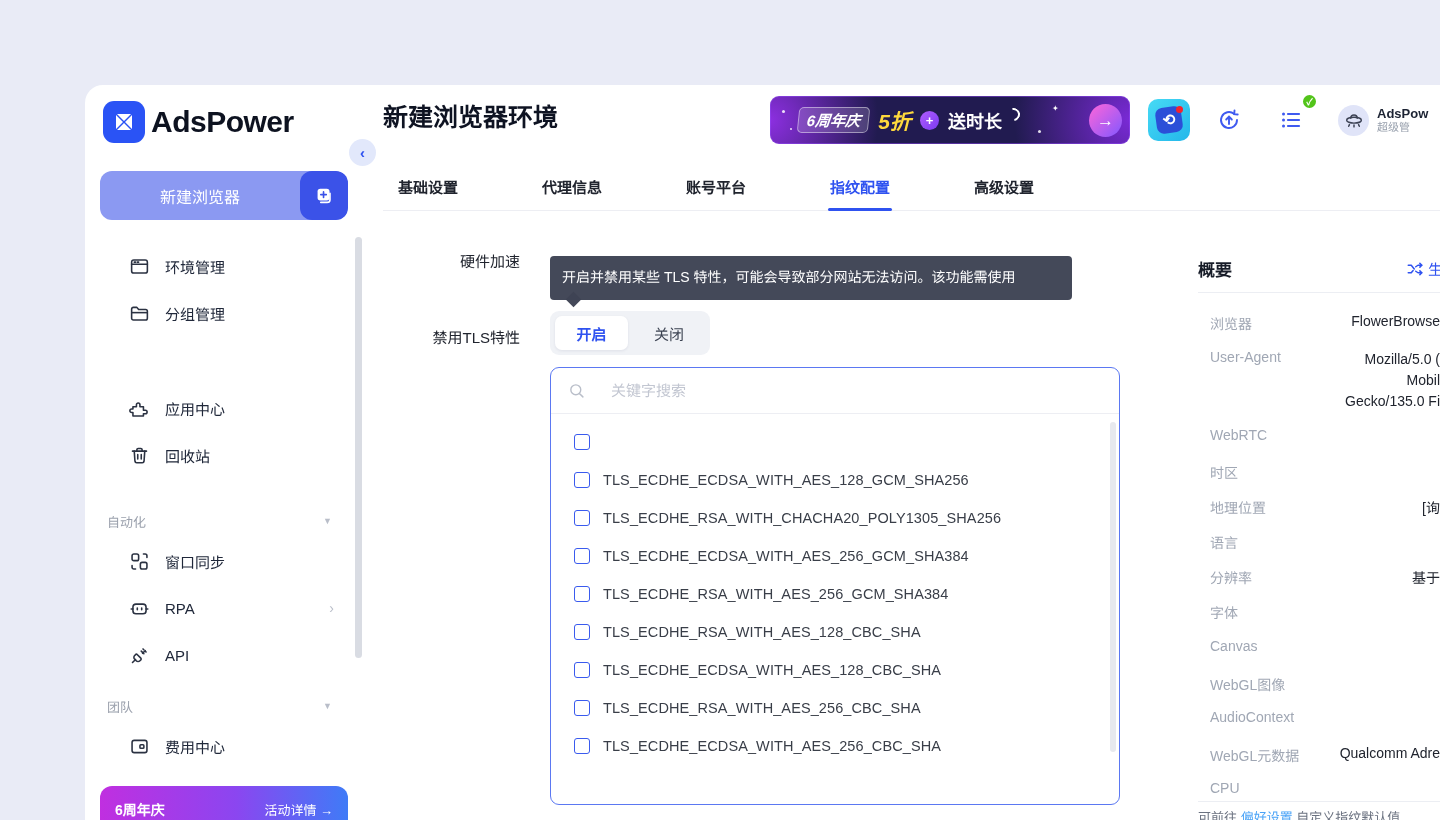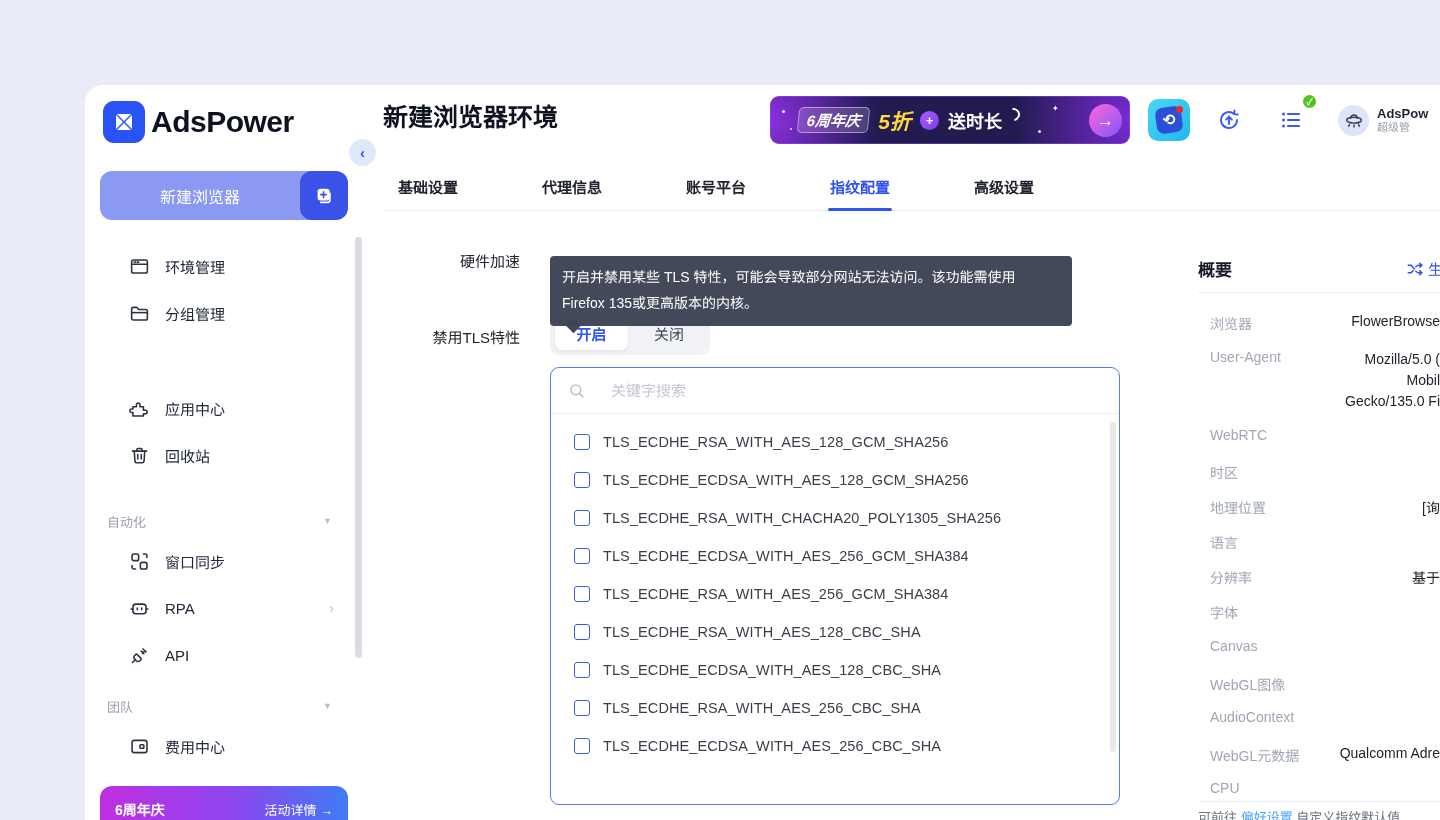--- a/index.html
+++ b/index.html
@@ -296,41 +296,39 @@
     <div class="tab">代理信息</div>
     <div class="tab">账号平台</div>
     <div class="tab active">指纹配置</div>
     <div class="tab">高级设置</div>
   </div>
 
   <div class="form-label" style="top:250px">硬件加速</div>
 
   <div class="tooltip">
     <div>开启并禁用某些 TLS 特性，可能会导致部分网站无法访问。该功能需使用</div>
-    <div>Firefox 135或更高版本的内核。</div>
   </div>
 
   <div class="form-label" style="top:326px">禁用TLS特性</div>
   <div class="segmented">
     <div class="seg-on">开启</div>
     <div class="seg-off">关闭</div>
   </div>
 
   <div class="tls-panel">
     <div class="search-row">
       <svg width="17" height="17" viewBox="0 0 24 24" fill="none" stroke="#b9bec9" stroke-width="2" stroke-linecap="round">
         <circle cx="11" cy="11" r="7"></circle>
           <path d="M16.5 16.5 L21 21"></path>
       </svg>
       <input type="text" placeholder="关键字搜索" style="">
     </div>
     <div class="tls-list">
       <div class="tls-item">
           <span class="cbx"></span>
-          <span class="tls-text">TLS_ECDHE_RSA_WITH_AES_128_GCM_SHA256</span>
         </div>
       <div class="tls-item">
           <span class="cbx"></span>
           <span class="tls-text">TLS_ECDHE_ECDSA_WITH_AES_128_GCM_SHA256</span>
         </div>
       <div class="tls-item">
           <span class="cbx"></span>
           <span class="tls-text">TLS_ECDHE_RSA_WITH_CHACHA20_POLY1305_SHA256</span>
         </div>
       <div class="tls-item">

